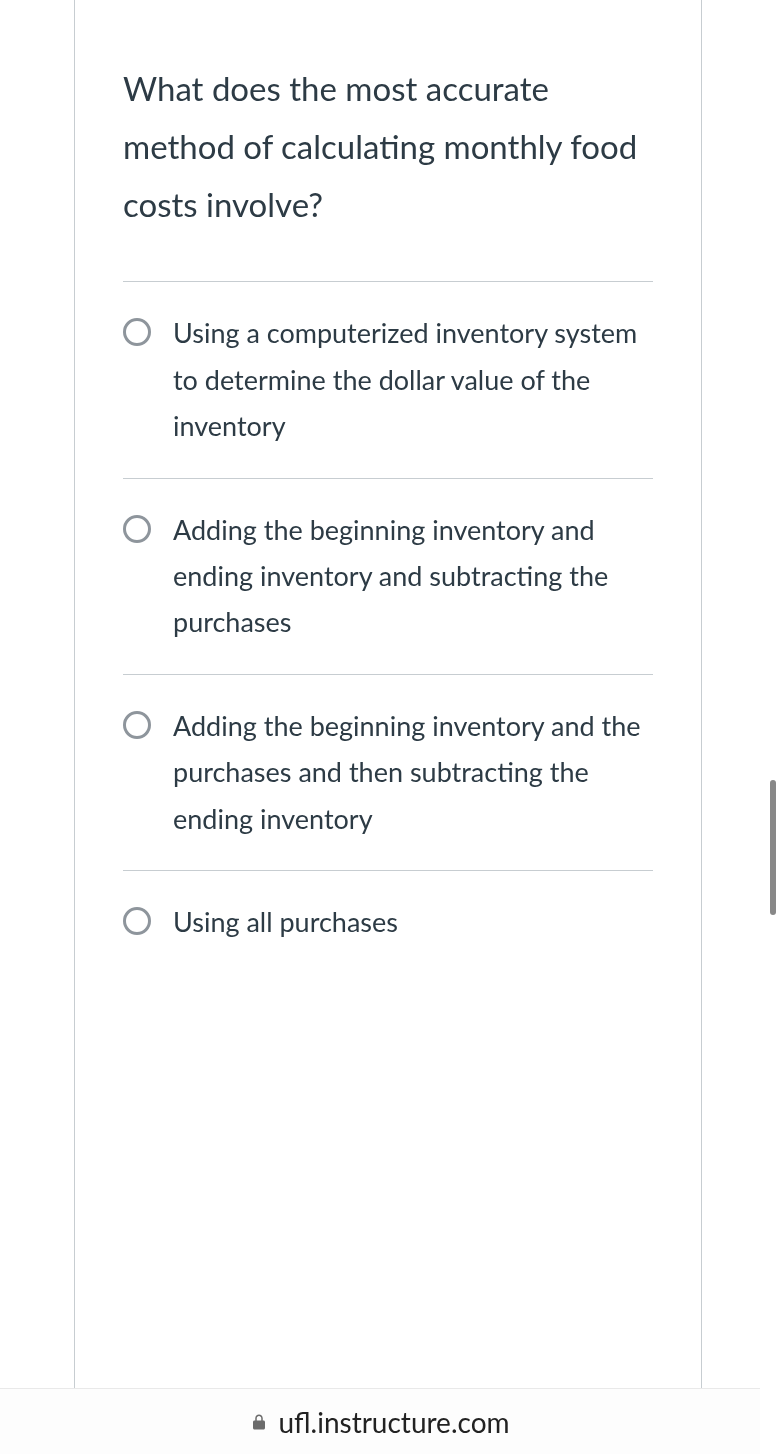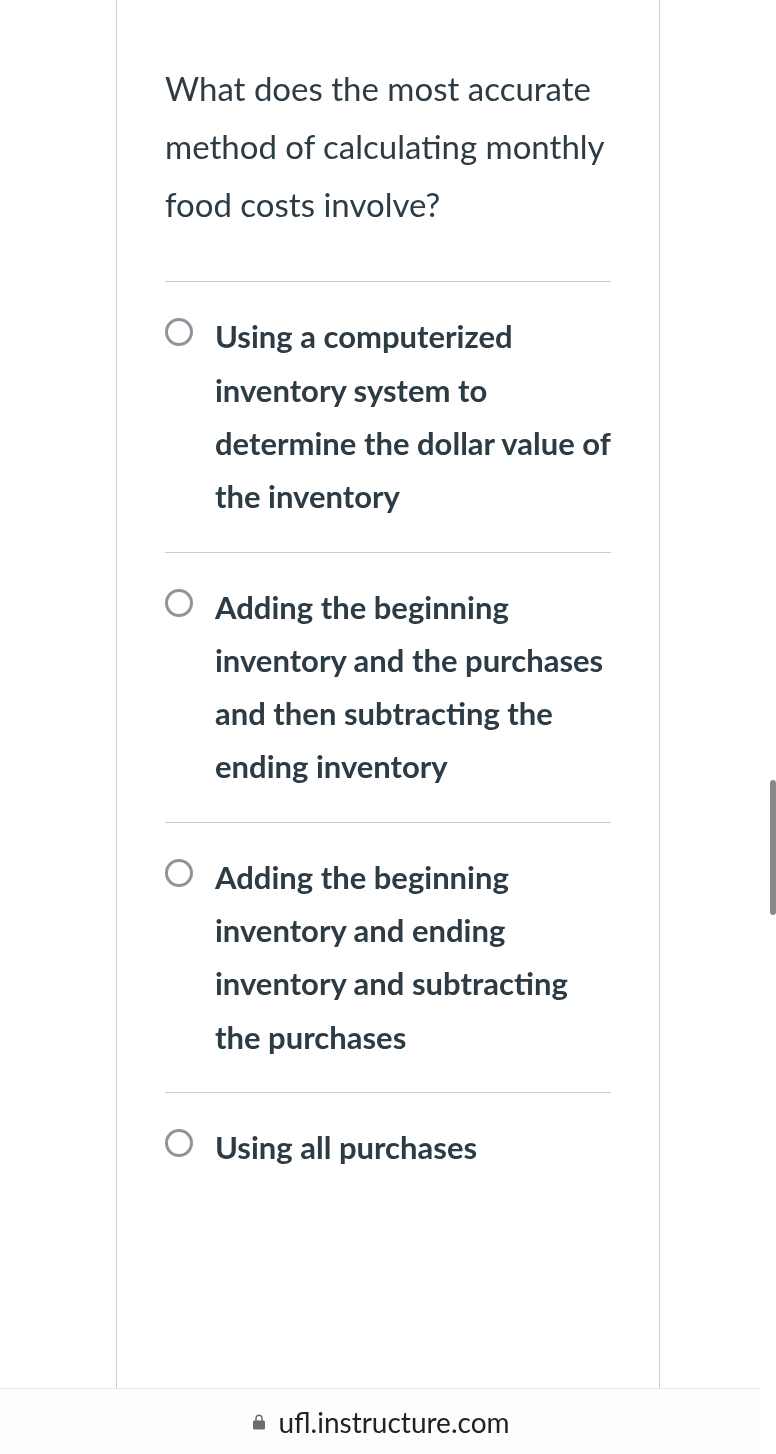--- a/index.html
+++ b/index.html
@@ -12,21 +12,21 @@
       position: relative;
     }
     .page-wrap {
       background: #fff;
       padding: 0 10px;
       height: 100%;
       position: relative;
     }
     .card {
       margin: 0 auto;
-      width: 544px;
+      width: 628px;
       border-left: 1px solid #c7cdd1;
       border-right: 1px solid #c7cdd1;
       background: #fff;
       height: 1390px;
       overflow: hidden;
       position: relative;
     }
     .card-inner {
       position: relative;
     }
@@ -58,24 +58,24 @@
       flex: 0 0 auto;
       width: 28px;
       height: 28px;
       border: 3px solid #8e959c;
       border-radius: 50%;
       margin-top: 8px;
       margin-right: 22px;
       background: #fff;
     }
     .answer-text {
-      font-size: 31px;
+      font-size: 27px;
       line-height: 1.72;
       color: #2d3b45;
-      font-weight: 700;
+      font-weight: 400;
       flex: 1;
     }
     .scroll-indicator {
       position: absolute;
       right: 0;
       top: 780px;
       width: 6px;
       height: 135px;
       background: #888;
       border-radius: 3px;
@@ -117,25 +117,25 @@
     <div class="card-inner">
       <div class="question-text">What does the most accurate method of calculating monthly food costs involve?</div>
       <hr class="divider">
       <div class="answers">
         <label class="answer">
           <span class="radio"></span>
           <span class="answer-text">Using a computerized inventory system to determine the dollar value of the inventory</span>
         </label>
         <label class="answer">
           <span class="radio"></span>
-          <span class="answer-text">Adding the beginning inventory and the purchases and then subtracting the ending inventory</span>
+          <span class="answer-text">Adding the beginning inventory and ending inventory and subtracting the purchases</span>
         </label>
         <label class="answer">
           <span class="radio"></span>
-          <span class="answer-text">Adding the beginning inventory and ending inventory and subtracting the purchases</span>
+          <span class="answer-text">Adding the beginning inventory and the purchases and then subtracting the ending inventory</span>
         </label>
         <label class="answer">
           <span class="radio"></span>
           <span class="answer-text">Using all purchases</span>
         </label>
       </div>
     </div>
   </div>
 
   <div class="scroll-indicator"></div>

